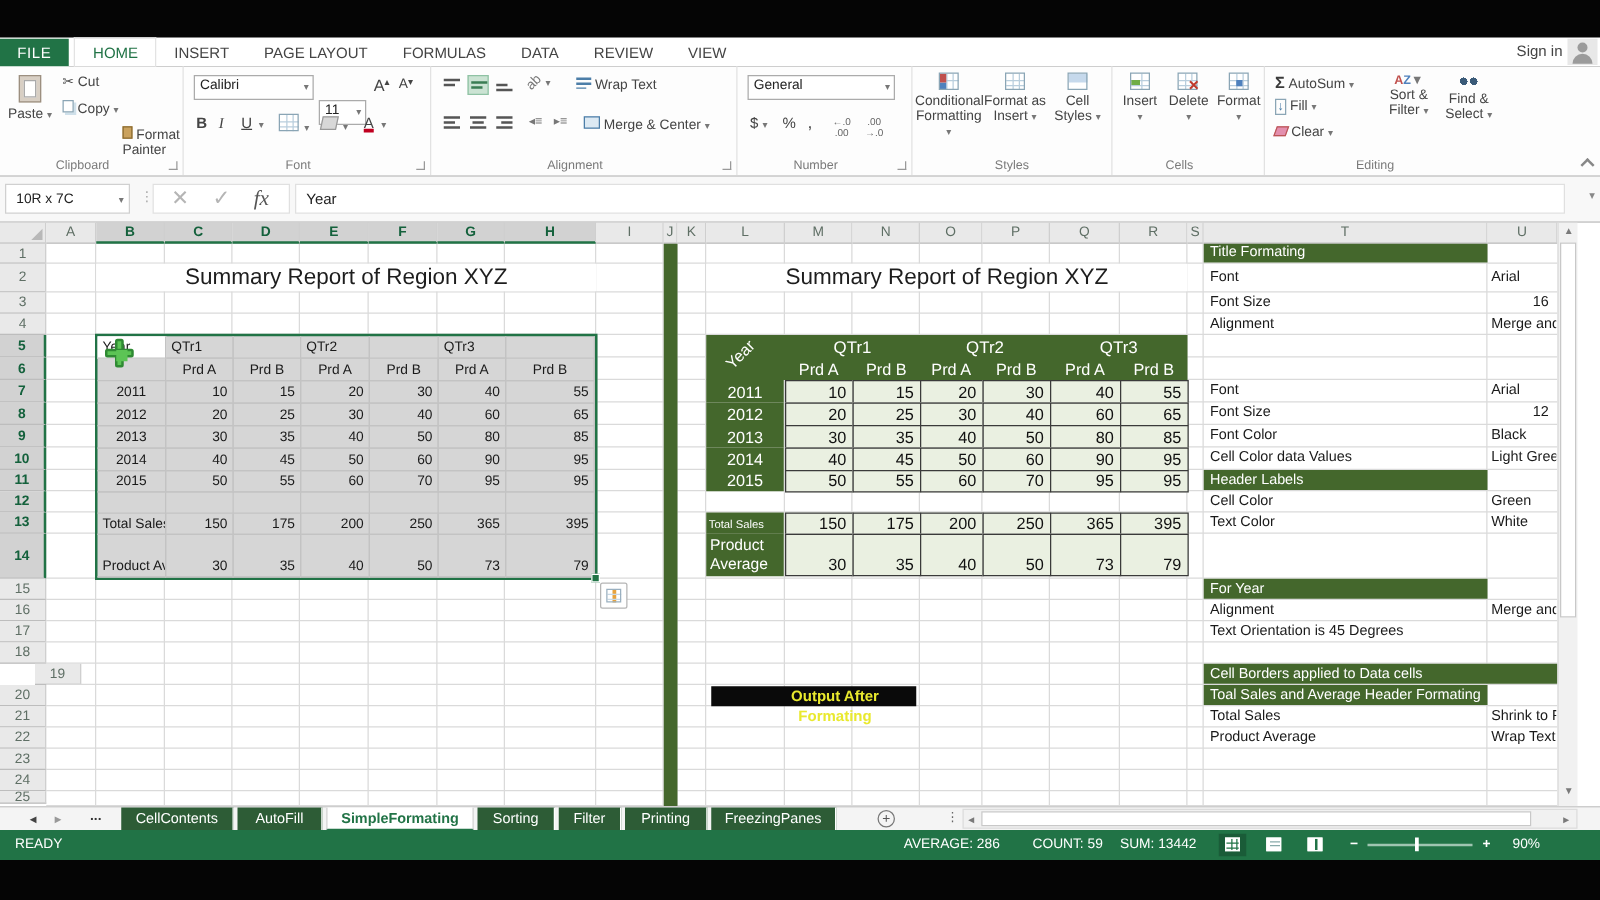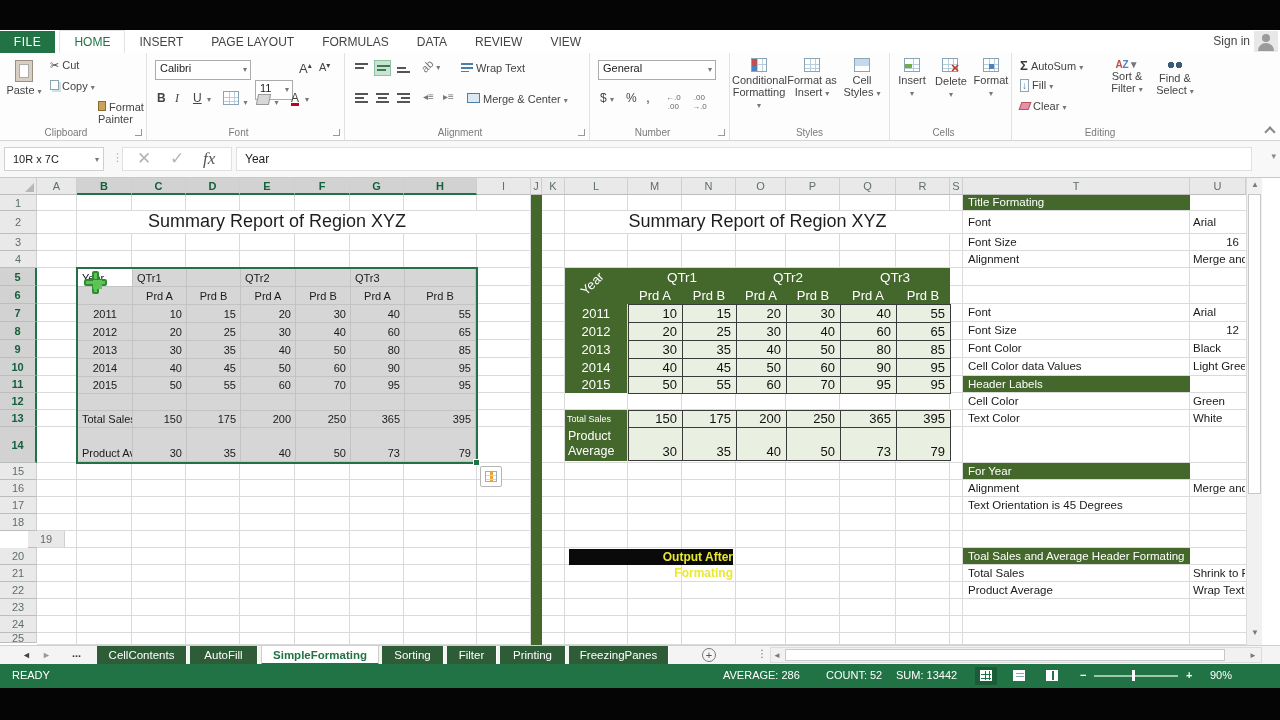--- a/index.html
+++ b/index.html
@@ -512,21 +512,21 @@
           <div style="position: absolute; left: 3px; top: 1px;">Product</div>
           <div style="position: absolute; left: 3px; top: 16px;">Average</div>
         </div>
         <div style="position: absolute; left: 63px; top: 159px; width: 55px; height: 34px; background: rgb(234, 240, 225); border: 1px solid rgb(58, 58, 58); color: rgb(17, 17, 17); font-size: 13px; display: flex; align-items: flex-end; justify-content: flex-end; padding: 0px 5px 1px 0px;">30</div>
         <div style="position: absolute; left: 117px; top: 159px; width: 55px; height: 34px; background: rgb(234, 240, 225); border: 1px solid rgb(58, 58, 58); color: rgb(17, 17, 17); font-size: 13px; display: flex; align-items: flex-end; justify-content: flex-end; padding: 0px 5px 1px 0px;">35</div>
         <div style="position: absolute; left: 171px; top: 159px; width: 51px; height: 34px; background: rgb(234, 240, 225); border: 1px solid rgb(58, 58, 58); color: rgb(17, 17, 17); font-size: 13px; display: flex; align-items: flex-end; justify-content: flex-end; padding: 0px 5px 1px 0px;">40</div>
         <div style="position: absolute; left: 221px; top: 159px; width: 55px; height: 34px; background: rgb(234, 240, 225); border: 1px solid rgb(58, 58, 58); color: rgb(17, 17, 17); font-size: 13px; display: flex; align-items: flex-end; justify-content: flex-end; padding: 0px 5px 1px 0px;">50</div>
         <div style="position: absolute; left: 275px; top: 159px; width: 57px; height: 34px; background: rgb(234, 240, 225); border: 1px solid rgb(58, 58, 58); color: rgb(17, 17, 17); font-size: 13px; display: flex; align-items: flex-end; justify-content: flex-end; padding: 0px 5px 1px 0px;">73</div>
         <div style="position: absolute; left: 331px; top: 159px; width: 55px; height: 34px; background: rgb(234, 240, 225); border: 1px solid rgb(58, 58, 58); color: rgb(17, 17, 17); font-size: 13px; display: flex; align-items: flex-end; justify-content: flex-end; padding: 0px 5px 1px 0px;">79</div>
       </div>
-      <div style="position: absolute; left: 569px; top: 371px; width: 164px; height: 16px; background: rgb(10, 10, 10); color: rgb(233, 233, 46); font-size: 12px; font-weight: bold; text-align: right; line-height: 16px; padding-left: 34px;">Output After Formating</div>
+      <div style="position: absolute; left: 569px; top: 371px; width: 164px; height: 16px; background: rgb(10, 10, 10); color: rgb(233, 233, 46); font-size: 12px; font-weight: bold; text-align: center; line-height: 16px; padding-left: 34px;">Output After Formating</div>
       <div style="position: absolute; left: 963px; top: 17px; width: 227px; height: 15px; background: rgb(68, 103, 44); color: rgb(255, 255, 255); font-size: 11.5px; line-height: 15px; padding-left: 5px; white-space: nowrap; overflow: hidden;">Title Formating</div>
       <div style="position: absolute; left: 963px; top: 33px; width: 226px; height: 22px; font-size: 11.5px; color: rgb(26, 26, 26); line-height: 22px; padding-left: 5px; white-space: nowrap; overflow: hidden;">Font</div>
       <div style="position: absolute; left: 1190px; top: 33px; width: 55px; height: 22px; font-size: 11.5px; color: rgb(26, 26, 26); line-height: 22px; white-space: nowrap; overflow: hidden; text-align: left; padding-left: 3px; padding-right: 0px;">Arial</div>
       <div style="position: absolute; left: 963px; top: 56px; width: 226px; height: 16px; font-size: 11.5px; color: rgb(26, 26, 26); line-height: 16px; padding-left: 5px; white-space: nowrap; overflow: hidden;">Font Size</div>
       <div style="position: absolute; left: 1190px; top: 56px; width: 55px; height: 16px; font-size: 11.5px; color: rgb(26, 26, 26); line-height: 16px; white-space: nowrap; overflow: hidden; text-align: right; padding-left: 0px; padding-right: 6px;">16</div>
       <div style="position: absolute; left: 963px; top: 73px; width: 226px; height: 16px; font-size: 11.5px; color: rgb(26, 26, 26); line-height: 16px; padding-left: 5px; white-space: nowrap; overflow: hidden;">Alignment</div>
       <div style="position: absolute; left: 1190px; top: 73px; width: 55px; height: 16px; font-size: 11.5px; color: rgb(26, 26, 26); line-height: 16px; white-space: nowrap; overflow: hidden; text-align: left; padding-left: 3px; padding-right: 0px;">Merge and Center</div>
       <div style="position: absolute; left: 963px; top: 126px; width: 226px; height: 17px; font-size: 11.5px; color: rgb(26, 26, 26); line-height: 17px; padding-left: 5px; white-space: nowrap; overflow: hidden;">Font</div>
       <div style="position: absolute; left: 1190px; top: 126px; width: 55px; height: 17px; font-size: 11.5px; color: rgb(26, 26, 26); line-height: 17px; white-space: nowrap; overflow: hidden; text-align: left; padding-left: 3px; padding-right: 0px;">Arial</div>
       <div style="position: absolute; left: 963px; top: 144px; width: 226px; height: 17px; font-size: 11.5px; color: rgb(26, 26, 26); line-height: 17px; padding-left: 5px; white-space: nowrap; overflow: hidden;">Font Size</div>
@@ -537,20 +537,21 @@
       <div style="position: absolute; left: 1190px; top: 180px; width: 55px; height: 17px; font-size: 11.5px; color: rgb(26, 26, 26); line-height: 17px; white-space: nowrap; overflow: hidden; text-align: left; padding-left: 3px; padding-right: 0px;">Light Green</div>
       <div style="position: absolute; left: 963px; top: 198px; width: 227px; height: 16px; background: rgb(68, 103, 44); color: rgb(255, 255, 255); font-size: 11.5px; line-height: 16px; padding-left: 5px; white-space: nowrap; overflow: hidden;">Header Labels</div>
       <div style="position: absolute; left: 963px; top: 215px; width: 226px; height: 16px; font-size: 11.5px; color: rgb(26, 26, 26); line-height: 16px; padding-left: 5px; white-space: nowrap; overflow: hidden;">Cell Color</div>
       <div style="position: absolute; left: 1190px; top: 215px; width: 55px; height: 16px; font-size: 11.5px; color: rgb(26, 26, 26); line-height: 16px; white-space: nowrap; overflow: hidden; text-align: left; padding-left: 3px; padding-right: 0px;">Green</div>
       <div style="position: absolute; left: 963px; top: 232px; width: 226px; height: 16px; font-size: 11.5px; color: rgb(26, 26, 26); line-height: 16px; padding-left: 5px; white-space: nowrap; overflow: hidden;">Text Color</div>
       <div style="position: absolute; left: 1190px; top: 232px; width: 55px; height: 16px; font-size: 11.5px; color: rgb(26, 26, 26); line-height: 16px; white-space: nowrap; overflow: hidden; text-align: left; padding-left: 3px; padding-right: 0px;">White</div>
       <div style="position: absolute; left: 963px; top: 285px; width: 227px; height: 16px; background: rgb(68, 103, 44); color: rgb(255, 255, 255); font-size: 11.5px; line-height: 16px; padding-left: 5px; white-space: nowrap; overflow: hidden;">For Year</div>
       <div style="position: absolute; left: 963px; top: 302px; width: 226px; height: 16px; font-size: 11.5px; color: rgb(26, 26, 26); line-height: 16px; padding-left: 5px; white-space: nowrap; overflow: hidden;">Alignment</div>
       <div style="position: absolute; left: 1190px; top: 302px; width: 55px; height: 16px; font-size: 11.5px; color: rgb(26, 26, 26); line-height: 16px; white-space: nowrap; overflow: hidden; text-align: left; padding-left: 3px; padding-right: 0px;">Merge and Center</div>
       <div style="position: absolute; left: 963px; top: 319px; width: 226px; height: 16px; font-size: 11.5px; color: rgb(26, 26, 26); line-height: 16px; padding-left: 5px; white-space: nowrap; overflow: hidden;">Text Orientation is 45 Degrees</div>
+      <div style="position: absolute; left: 963px; top: 353px; width: 283px; height: 16px; background: rgb(68, 103, 44); color: rgb(255, 255, 255); font-size: 11.5px; line-height: 16px; padding-left: 5px; white-space: nowrap; overflow: hidden;">Cell Borders applied to Data cells</div>
       <div style="position: absolute; left: 963px; top: 370px; width: 227px; height: 16px; background: rgb(68, 103, 44); color: rgb(255, 255, 255); font-size: 11.5px; line-height: 16px; padding-left: 5px; white-space: nowrap; overflow: hidden;">Toal Sales and Average Header Formating</div>
       <div style="position: absolute; left: 963px; top: 387px; width: 226px; height: 16px; font-size: 11.5px; color: rgb(26, 26, 26); line-height: 16px; padding-left: 5px; white-space: nowrap; overflow: hidden;">Total Sales</div>
       <div style="position: absolute; left: 1190px; top: 387px; width: 55px; height: 16px; font-size: 11.5px; color: rgb(26, 26, 26); line-height: 16px; white-space: nowrap; overflow: hidden; text-align: left; padding-left: 3px; padding-right: 0px;">Shrink to Fit</div>
       <div style="position: absolute; left: 963px; top: 404px; width: 226px; height: 16px; font-size: 11.5px; color: rgb(26, 26, 26); line-height: 16px; padding-left: 5px; white-space: nowrap; overflow: hidden;">Product Average</div>
       <div style="position: absolute; left: 1190px; top: 404px; width: 55px; height: 16px; font-size: 11.5px; color: rgb(26, 26, 26); line-height: 16px; white-space: nowrap; overflow: hidden; text-align: left; padding-left: 3px; padding-right: 0px;">Wrap Text</div>
       <div style="position: absolute; left: 1246px; top: 0px; width: 16px; height: 467px; background: rgb(241, 241, 241); border-left: 1px solid rgb(220, 220, 220);">
         <div style="position: absolute; left: 0px; top: 2px; width: 16px; height: 12px; color: rgb(122, 122, 122); font-size: 8px; text-align: center;">▲</div>
         <div style="position: absolute; left: 1px; top: 16px; width: 13px; height: 300px; background: rgb(255, 255, 255); border: 1px solid rgb(200, 200, 200);"></div>
         <div style="position: absolute; left: 0px; top: 450px; width: 16px; height: 12px; color: rgb(122, 122, 122); font-size: 8px; text-align: center;">▼</div>
       </div>
@@ -577,21 +578,21 @@
       <div style="position: absolute; left: 770px; top: 1px; width: 492px; height: 16px; background: rgb(241, 241, 241); border: 1px solid rgb(220, 220, 220);">
         <div style="position: absolute; left: 2px; top: 3px; font-size: 8px; color: rgb(122, 122, 122);">◄</div>
         <div style="position: absolute; left: 14px; top: 1px; width: 440px; height: 12px; background: rgb(255, 255, 255); border: 1px solid rgb(200, 200, 200);"></div>
         <div style="position: absolute; left: 478px; top: 3px; font-size: 8px; color: rgb(122, 122, 122);">►</div>
       </div>
     </div>
 
   <div id="statusbar" class="abs">
     <span class="agg" style="left:12px;">READY</span>
     <span class="agg" style="left:723px;">AVERAGE: 286</span>
-    <span class="agg" style="left:826px;">COUNT: 52</span>
+    <span class="agg" style="left:826px;">COUNT: 59</span>
     <span class="agg" style="left:896px;">SUM: 13442</span>
     <span class="viewbtn sel" style="left:975px;"><span class="vb-ico vb-grid"></span></span>
     <span class="viewbtn" style="left:1008px;"><span class="vb-ico vb-page"></span></span>
     <span class="viewbtn" style="left:1041px;"><span class="vb-ico" style="background:linear-gradient(#217346 0 0) 5px 0/2px 11px no-repeat,#fff;"></span></span>
     <span id="zoom-minus" style="left:1080px;">−</span>
     <span id="zoom-track" style="left:1094px;"></span>
     <span id="zoom-thumb" style="left:1132px;"></span>
     <span id="zoom-plus" style="left:1186px;">+</span>
     <span id="zoom-pct" style="left:1210px;">90%</span>
   </div>

